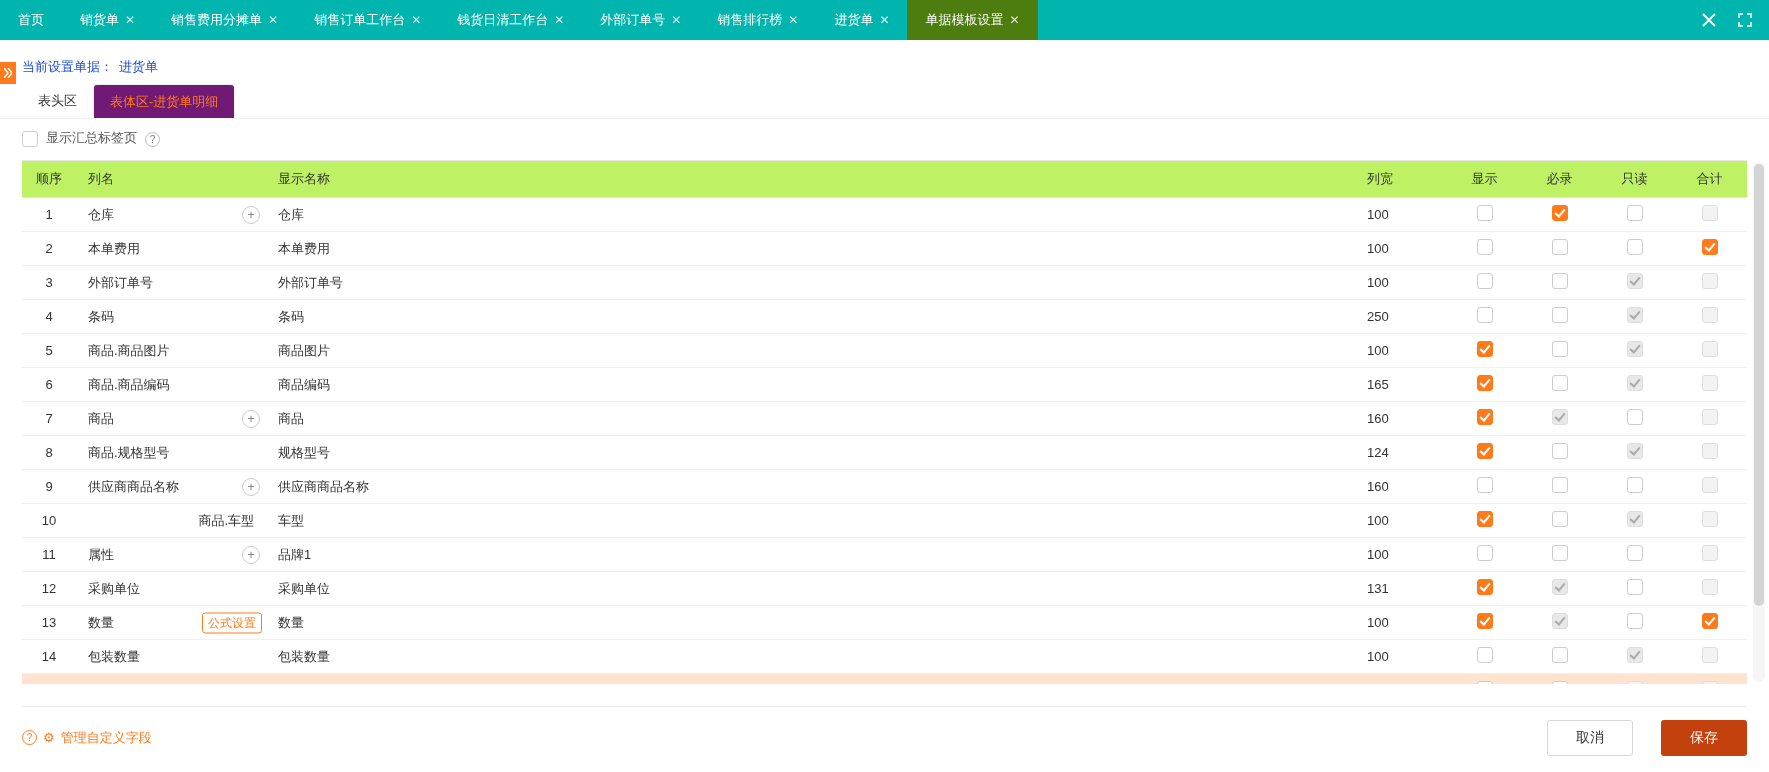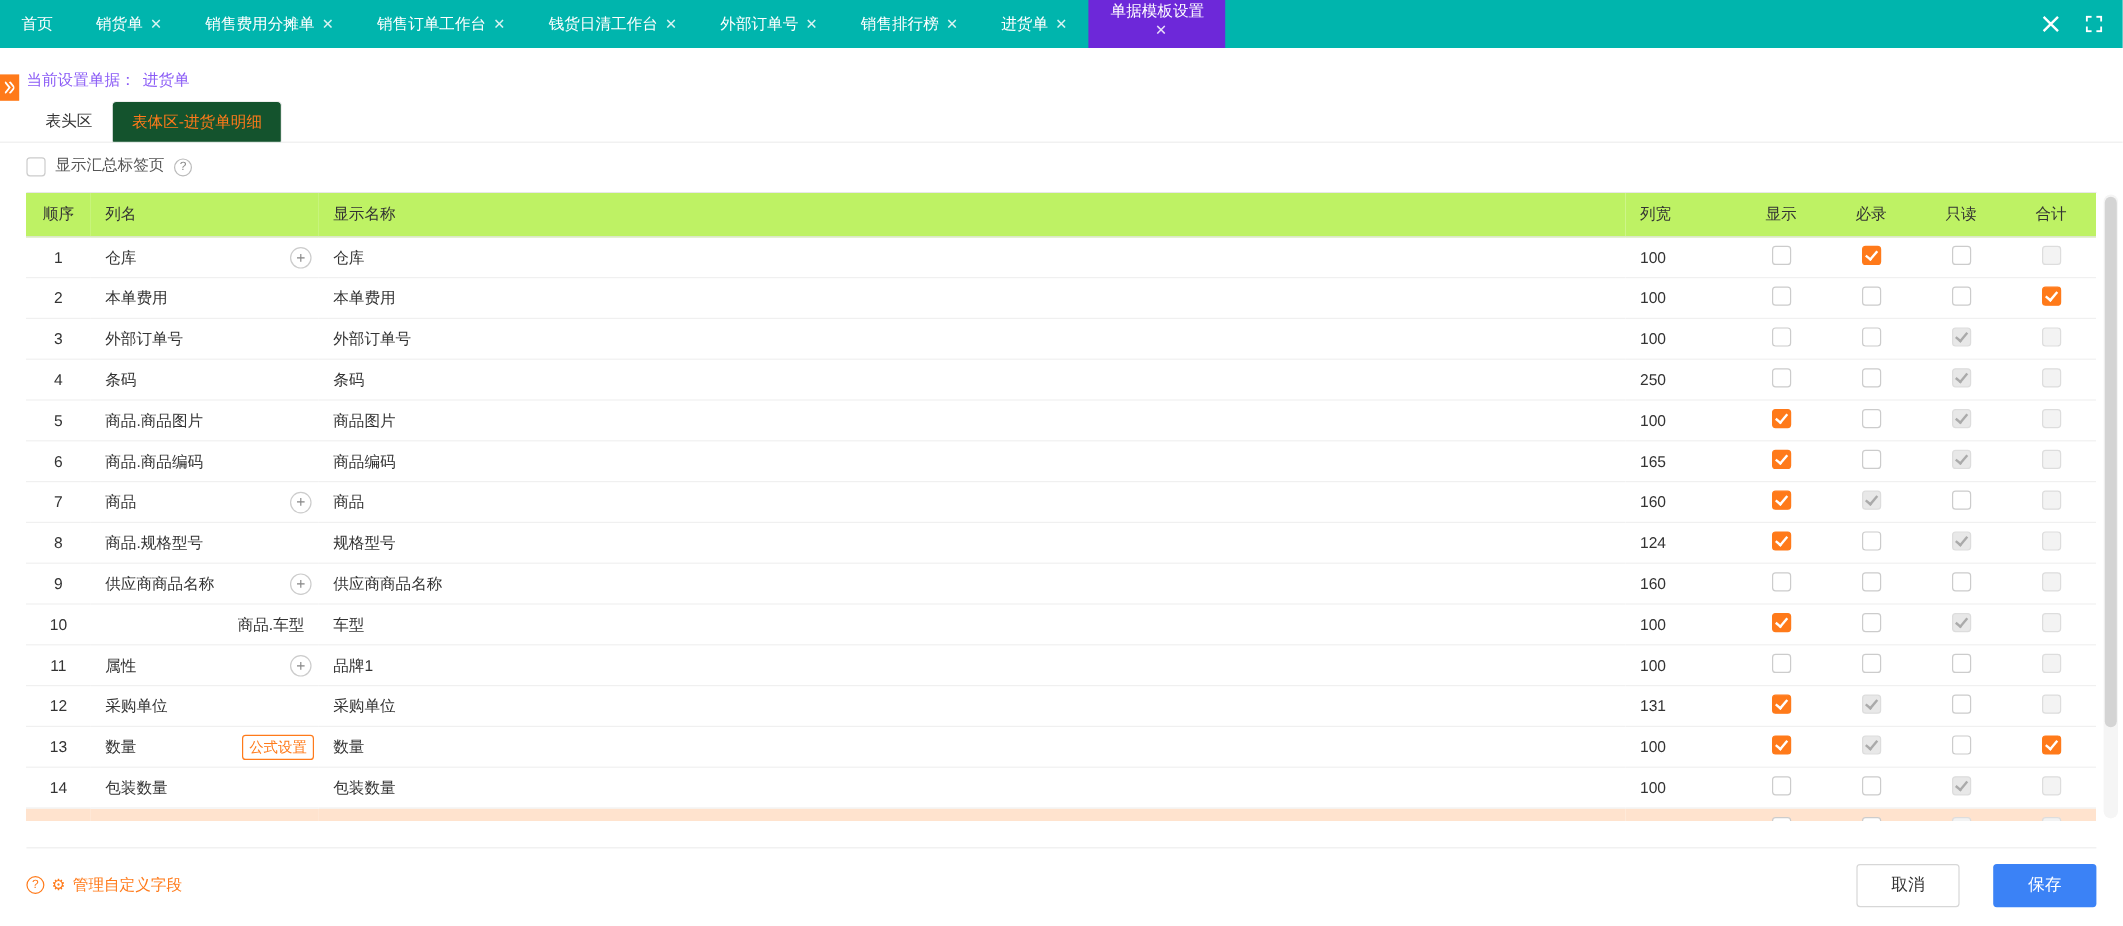--- a/index.html
+++ b/index.html
@@ -2,39 +2,39 @@
 <html><head>
 <meta charset="utf-8">
 <style>
   * { box-sizing: border-box; }
   html, body { margin: 0; padding: 0; height: 100%; font-family: "Microsoft YaHei", Arial, sans-serif; font-size: 13px; color: #333; background: #fff; }
   body { width: 1769px; height: 772px; overflow: hidden; position: relative; }
 
   
   .topbar { background: #00b5ad; height: 40px; display: flex; align-items: stretch; color: #fff; position: relative; }
   .topbar .tab { display: flex; align-items: center; padding: 0 18px; white-space: nowrap; cursor: pointer; position: relative; }
-  .topbar .tab.active { background: #6d28d9; flex-direction: column; }
+  .topbar .tab.active { background: #4d7c0f; }
   .topbar .tab .close { margin-left: 6px; font-size: 12px; opacity: .85; }
   .topbar .right { margin-left: auto; display: flex; align-items: center; padding-right: 8px; gap: 4px; }
   .topbar .iconbtn { width: 32px; height: 32px; display: flex; align-items: center; justify-content: center; cursor: pointer; border-radius: 3px; }
   .topbar .iconbtn svg { fill: #fff; }
 
   
   .collapse-strip { position: absolute; left: 0; top: 62px; width: 16px; height: 22px; background: #ff7a1a; display: flex; align-items: center; justify-content: center; cursor: pointer; }
   .collapse-strip svg { fill:#fff; }
 
   
-  .page-header { padding: 18px 22px 8px 22px; font-size: 13px; color: #8b5cf6; display:flex; align-items:flex-end; gap:6px; }
+  .page-header { padding: 18px 22px 8px 22px; font-size: 13px; color: #1d4ed8; display:flex; align-items:flex-end; gap:6px; }
   .page-header .label { }
   .page-header .val { }
 
   
   .subtabs { border-bottom: 1px solid #eee; padding: 0 22px; display: flex; }
   .subtab { padding: 10px 16px 10px; cursor: pointer; line-height: 1; }
-  .subtab.active { color: #ff7a1a; border: 1px solid #eee; border-bottom: 1px solid #fff; margin-bottom: -1px; background:#14532d; border-top-left-radius:4px; border-top-right-radius:4px;}
+  .subtab.active { color: #ff7a1a; border: 1px solid #eee; border-bottom: 1px solid #fff; margin-bottom: -1px; background:#701a75; border-top-left-radius:4px; border-top-right-radius:4px;}
 
   
   .opts-row { display:flex; align-items:flex-end; gap:8px; padding: 10px 22px 8px; color:#555; }
   .opts-row .qmark { width:15px; height:15px; border:1px solid #bbb; border-radius:50%; display:inline-flex; align-items:center; justify-content:center; font-size:10px; color:#888;}
 
   
   .table-wrap { position: absolute; left: 22px; right: 22px; top: 160px; bottom: 88px; border-top: 1px solid #e8e8e8; overflow: hidden; }
   .grid { width: 100%; border-collapse: collapse; table-layout: fixed; }
   .grid thead th { background: #bef264; font-weight: normal; color:#333; text-align: left; padding: 9px 12px; border-bottom: 1px solid #e4e4e4; font-size:13px; }
   .grid thead th.center, .grid tbody td.center { text-align: center; }
@@ -62,21 +62,21 @@
 
   
   .footer { position:absolute; left:22px; right:22px; bottom:16px; height:50px; border-top:1px solid #eee; display:flex; align-items:center; padding-top:12px;}
   .footer .left { display:flex; align-items:center; gap:6px; color:#ff7a1a; }
   .footer .left .qmark { width:15px; height:15px; border:1px solid #ff7a1a; border-radius:50%; display:inline-flex; align-items:center; justify-content:center; font-size:10px; color:#ff7a1a;}
   .footer .left .gear { color:#ff7a1a; }
   .footer .left a { color:#ff7a1a; text-decoration:none; cursor:pointer;}
   .footer .right { margin-left:auto; display:flex; gap:28px; }
   .btn { min-width:86px; height:36px; border-radius:3px; display:inline-flex; align-items:center; justify-content:center; font-size:14px; cursor:pointer; }
   .btn-default { background:#fff; border:1px solid #d7d7d7; color:#333; }
-  .btn-primary { background:#3b82f6; color:#fff; }
+  .btn-primary { background:#c2410c; color:#fff; }
 
   
   .fake-scroll { position:absolute; right:4px; top:162px; bottom:90px; width:12px; background:#f5f5f5; border-radius:6px; }
   .fake-scroll .thumb { position:absolute; left:1px; right:1px; top:2px; height:85%; background:#d4d4d4; border-radius:6px; }
 </style>
 </head>
 <body>
 
 <div class="topbar">
   <div id="toptabs-mount" style="display: flex;">

